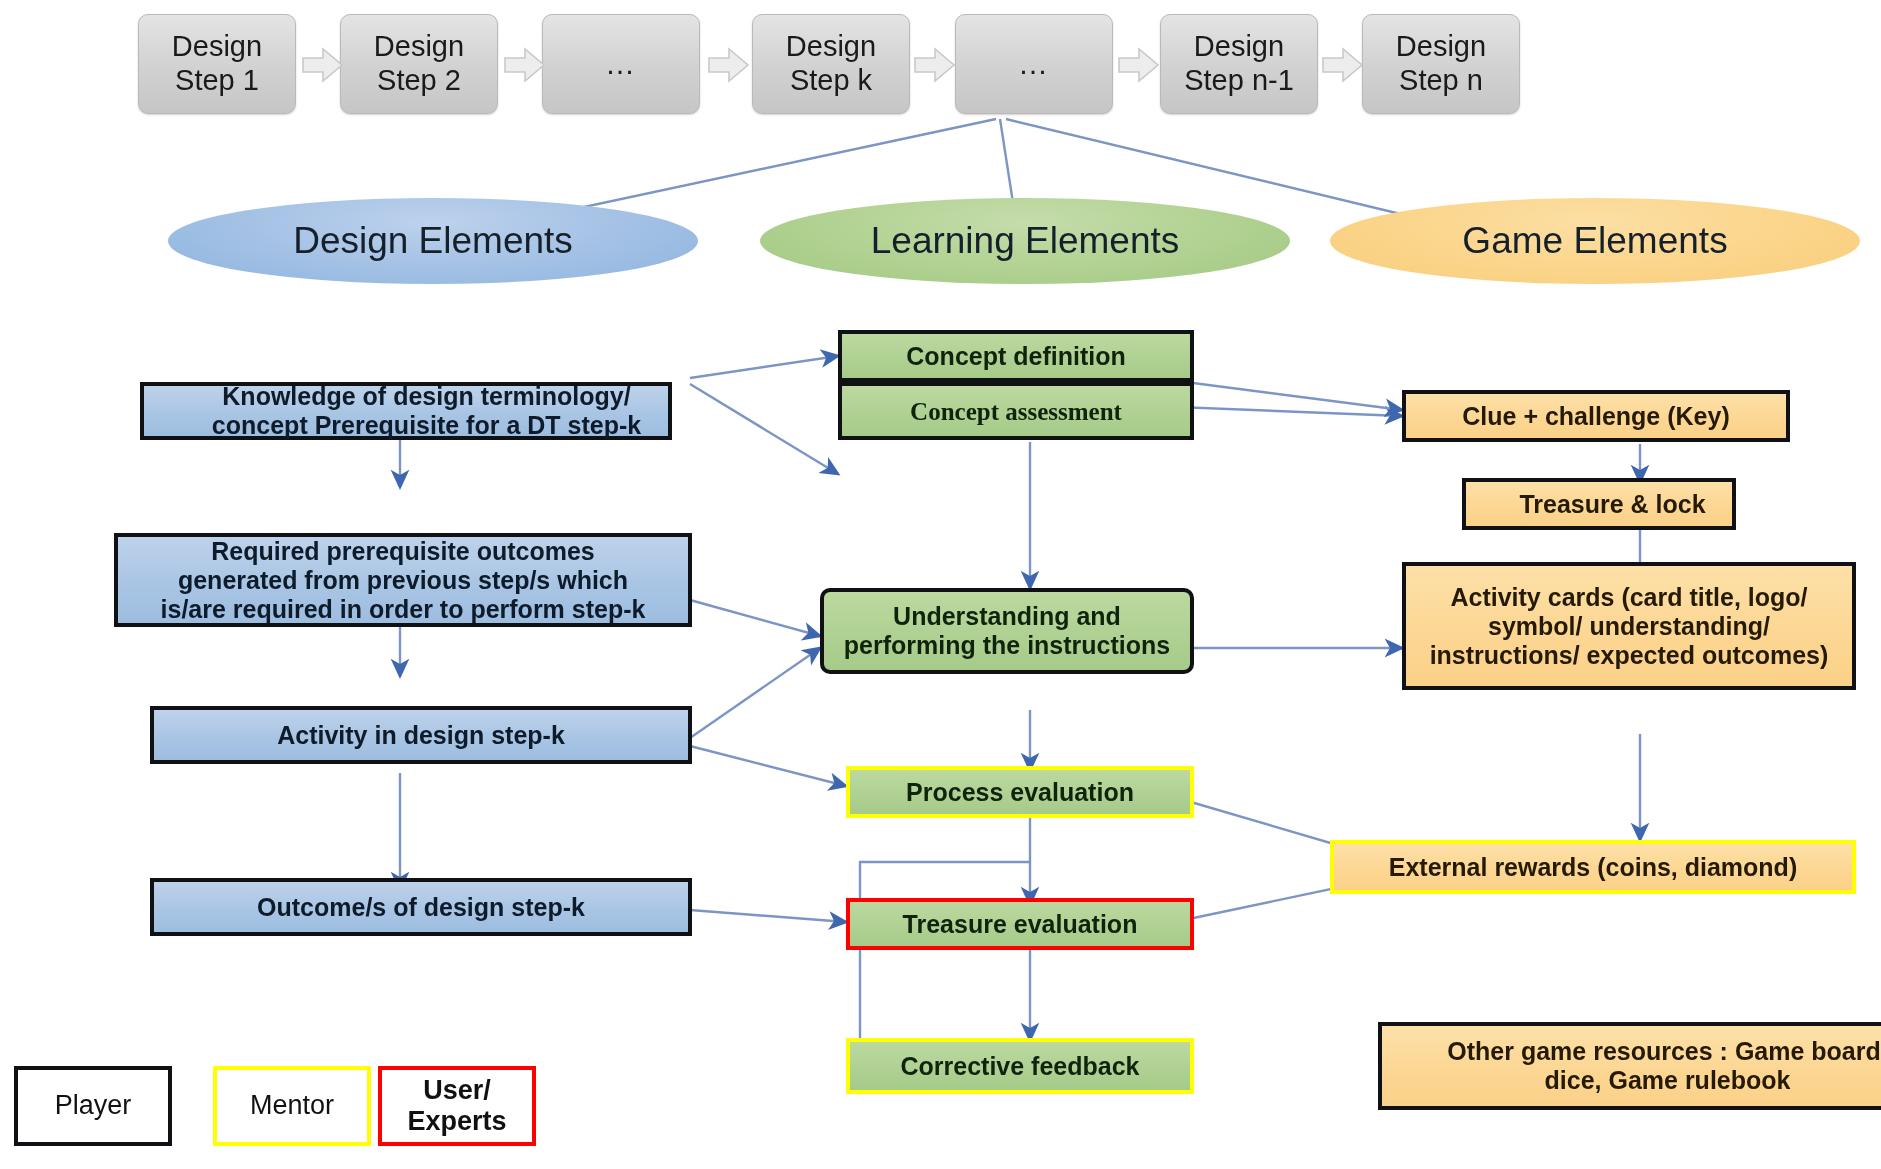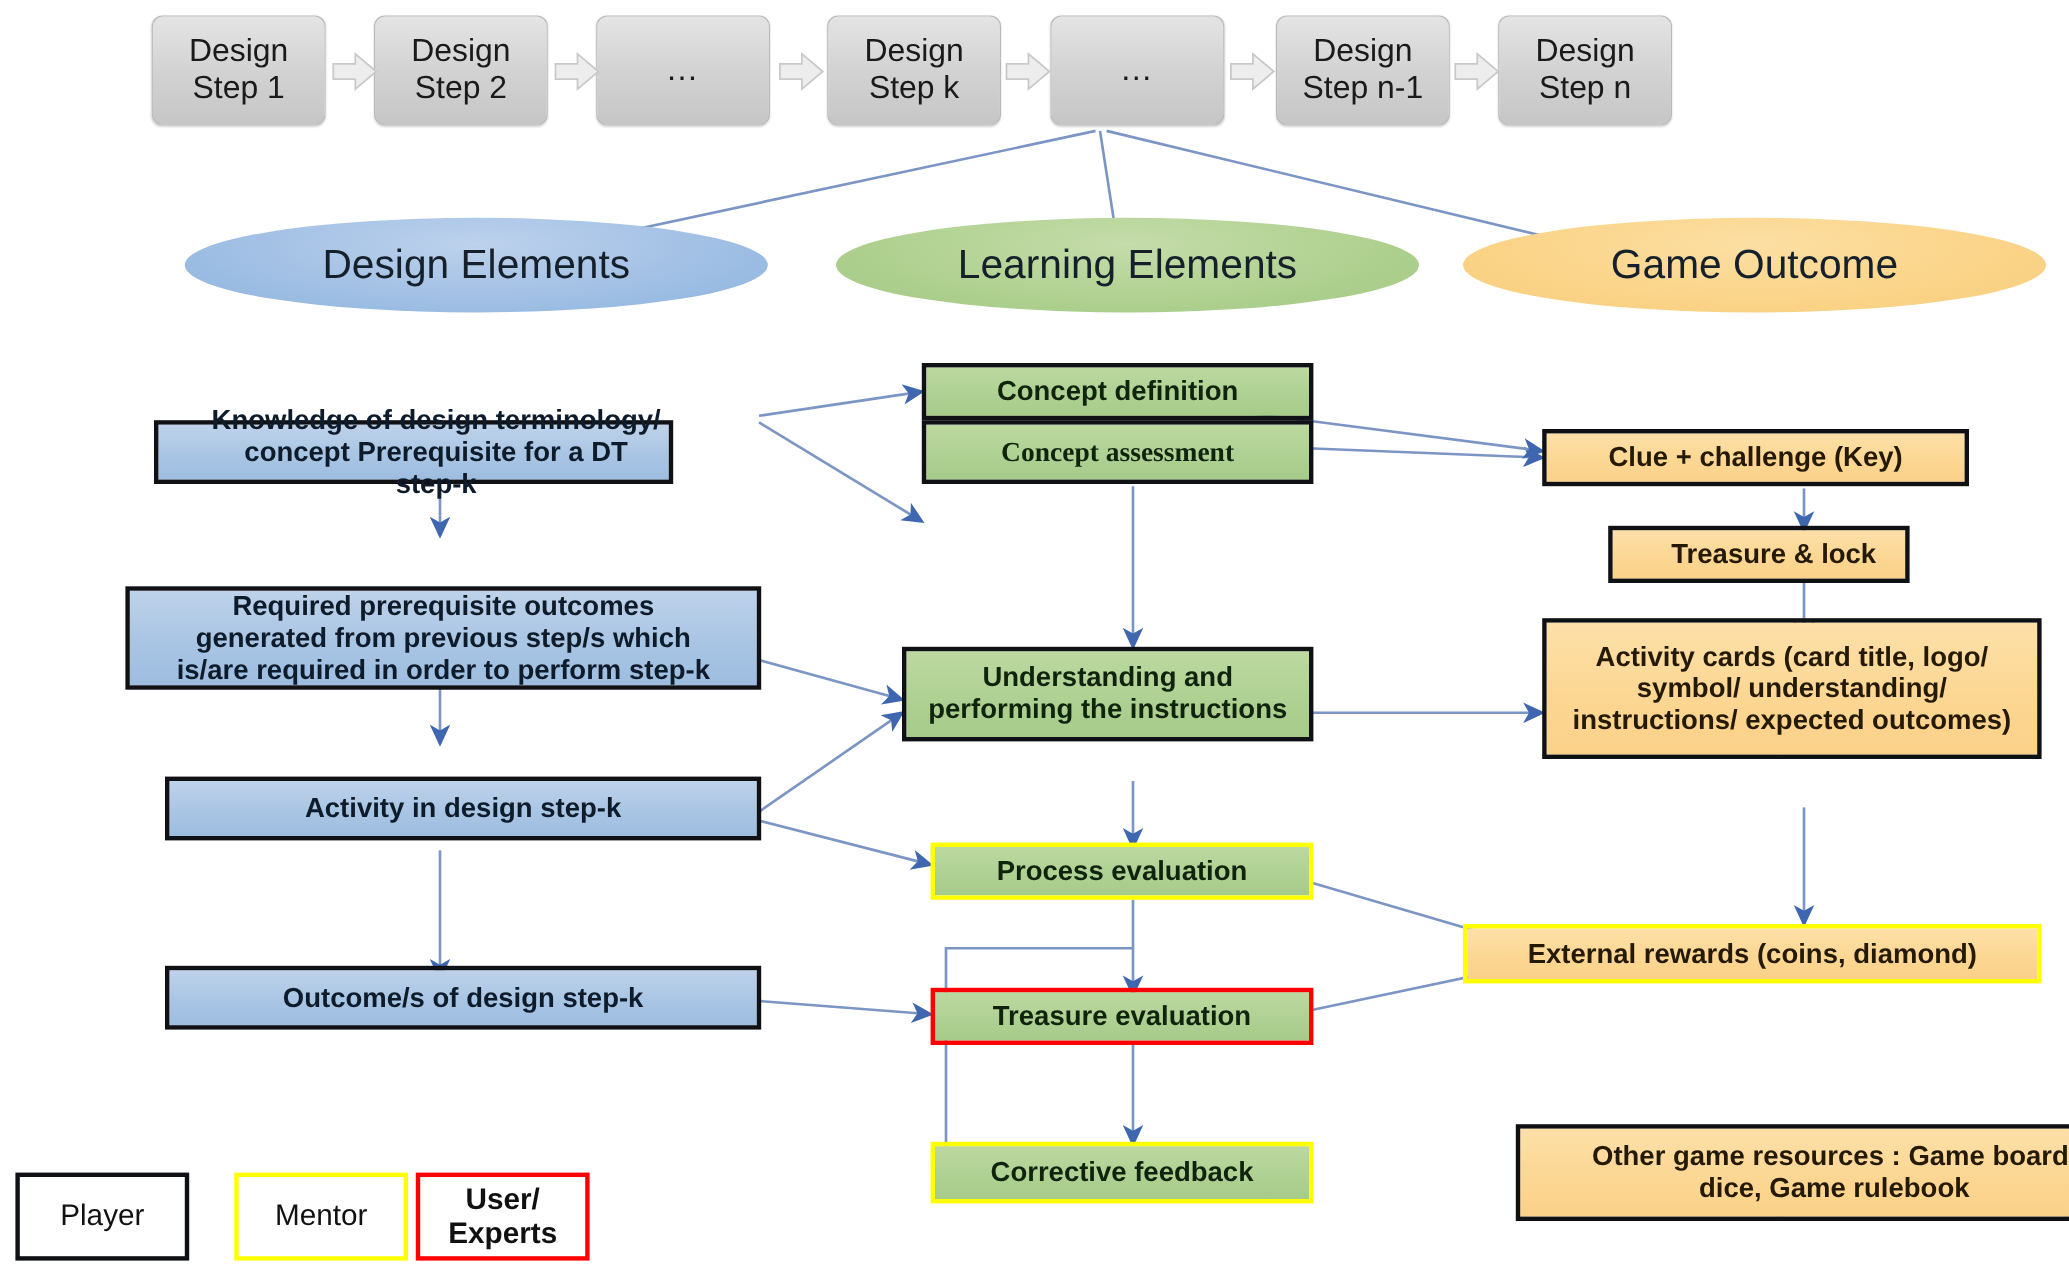--- a/index.html
+++ b/index.html
@@ -194,33 +194,33 @@
   </svg>
   <svg class="arrowchip" style="left:1116px; top:42px;" viewBox="0 0 46 46">
     <path d="M3,16 L23,16 L23,7 L42,23 L23,39 L23,30 L3,30 Z" fill="#ededed" stroke="#c9c9c9" stroke-width="1.6"></path>
   </svg>
   <svg class="arrowchip" style="left:1320px; top:42px;" viewBox="0 0 46 46">
     <path d="M3,16 L23,16 L23,7 L42,23 L23,39 L23,30 L3,30 Z" fill="#ededed" stroke="#c9c9c9" stroke-width="1.6"></path>
   </svg>
 
   <div class="node ellipse design" style="left:168px; top:198px; width:530px; height:86px;">Design Elements</div>
   <div class="node ellipse learning" style="left:760px; top:198px; width:530px; height:86px;">Learning Elements</div>
-  <div class="node ellipse game" style="left:1330px; top:198px; width:530px; height:86px;">Game Outcome</div>
-
-  <div class="node box blue" style="left:140px; top:382px; width:472px; height:58px;padding-left:47px;">Knowledge of design terminology/
+  <div class="node ellipse game" style="left:1330px; top:198px; width:530px; height:86px;">Game Elements</div>
+
+  <div class="node box blue" style="left:140px; top:382px; width:532px; height:58px;padding-left:47px;">Knowledge of design terminology/
 concept Prerequisite for a DT step-k</div>
   <div class="node box blue" style="left:114px; top:533px; width:578px; height:94px;">Required prerequisite outcomes
 generated from previous step/s which
 is/are required in order to perform step-k</div>
   <div class="node box blue" style="left:150px; top:706px; width:542px; height:58px;">Activity in design step-k</div>
   <div class="node box blue" style="left:150px; top:878px; width:542px; height:58px;">Outcome/s of design step-k</div>
 
   <div class="node box green" style="left:838px; top:330px; width:356px; height:52px;">Concept definition</div>
   <div class="node box green" style="left:838px; top:382px; width:356px; height:58px;font-family:Liberation Serif, serif;">Concept assessment</div>
-  <div class="node box green" style="left:820px; top:588px; width:374px; height:86px;">Understanding and
+  <div class="node box green" style="left:820px; top:588px; width:374px; height:86px;border-radius:10px;">Understanding and
 performing the instructions</div>
   <div class="node box green mentor" style="left:846px; top:766px; width:348px; height:52px;">Process evaluation</div>
   <div class="node box green expert" style="left:846px; top:898px; width:348px; height:52px;">Treasure evaluation</div>
   <div class="node box green mentor" style="left:846px; top:1038px; width:348px; height:56px;">Corrective feedback</div>
 
   <div class="node box orange" style="left:1402px; top:390px; width:388px; height:52px;">Clue + challenge (Key)</div>
   <div class="node box orange" style="left:1462px; top:478px; width:274px; height:52px;padding-left:33px;">Treasure &amp; lock</div>
   <div class="node box orange" style="left:1402px; top:562px; width:454px; height:128px;">Activity cards (card title, logo/
 symbol/ understanding/
 instructions/ expected outcomes)</div>

